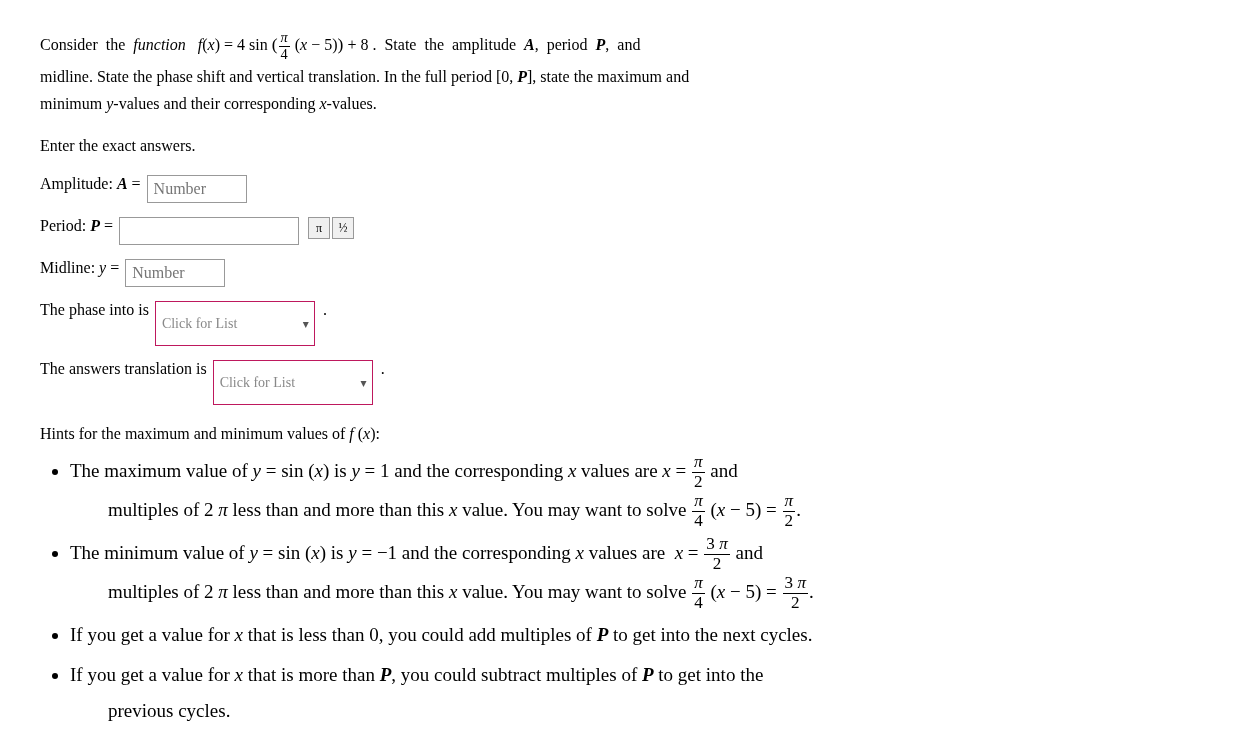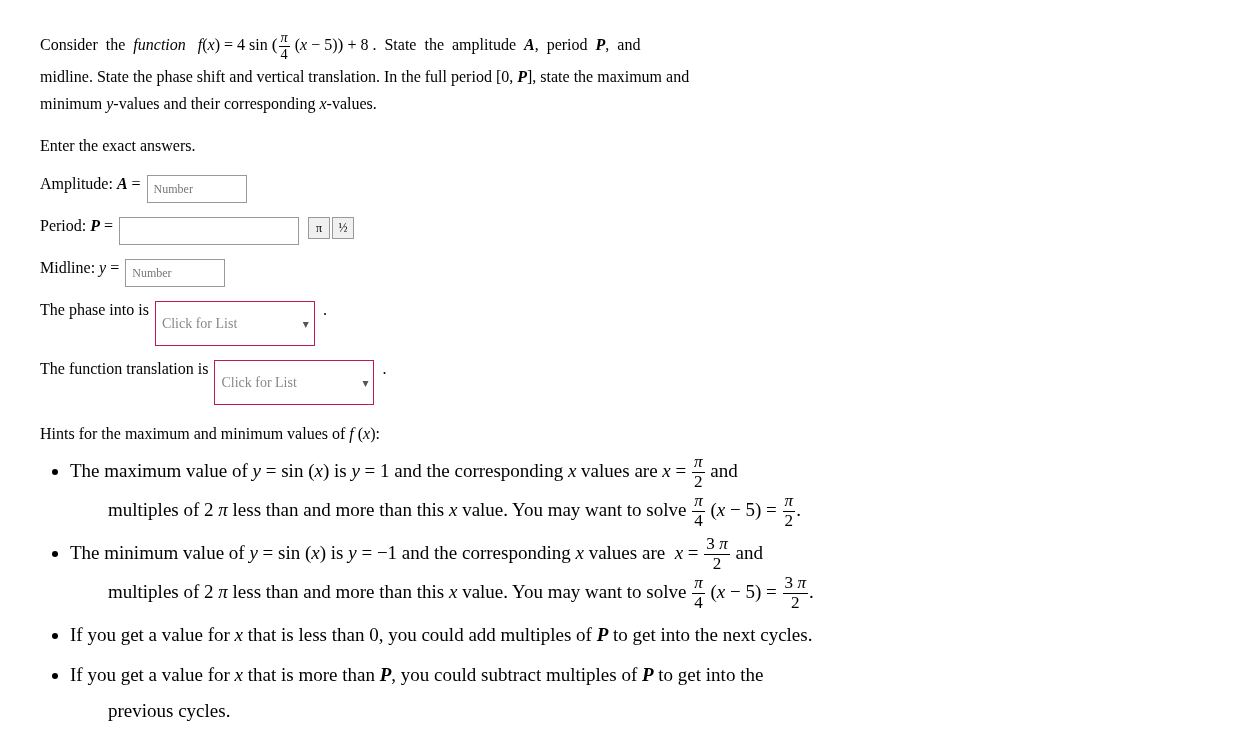--- a/index.html
+++ b/index.html
@@ -30,21 +30,21 @@
       margin-bottom: 14px;
       font-size: 16px;
       gap: 6px;
     }
     .form-label {
       white-space: nowrap;
     }
     .number-input {
       border: 1px solid #999;
       padding: 3px 6px;
-      font-size: 12px;
+      font-size: 16px;
       font-family: inherit;
       width: 100px;
       height: 28px;
     }
     .period-input {
       border: 1px solid #999;
       padding: 3px 6px;
       font-size: 14px;
       font-family: inherit;
       width: 180px;
@@ -189,21 +189,21 @@
         <select class="dropdown-select">
           <option value="">Click for List</option>
           <option value="left">to the left</option>
           <option value="right">to the right</option>
         </select>
       </div>
       <span class="dot-period">.</span>
     </div>
 
     <div class="form-row">
-      <span class="form-label">The function translation is</span>
+      <span class="form-label">The answers translation is</span>
       <div class="dropdown-wrapper">
         <select class="dropdown-select">
           <option value="">Click for List</option>
           <option value="up">upward</option>
           <option value="down">downward</option>
         </select>
       </div>
       <span class="dot-period">.</span>
     </div>
 

